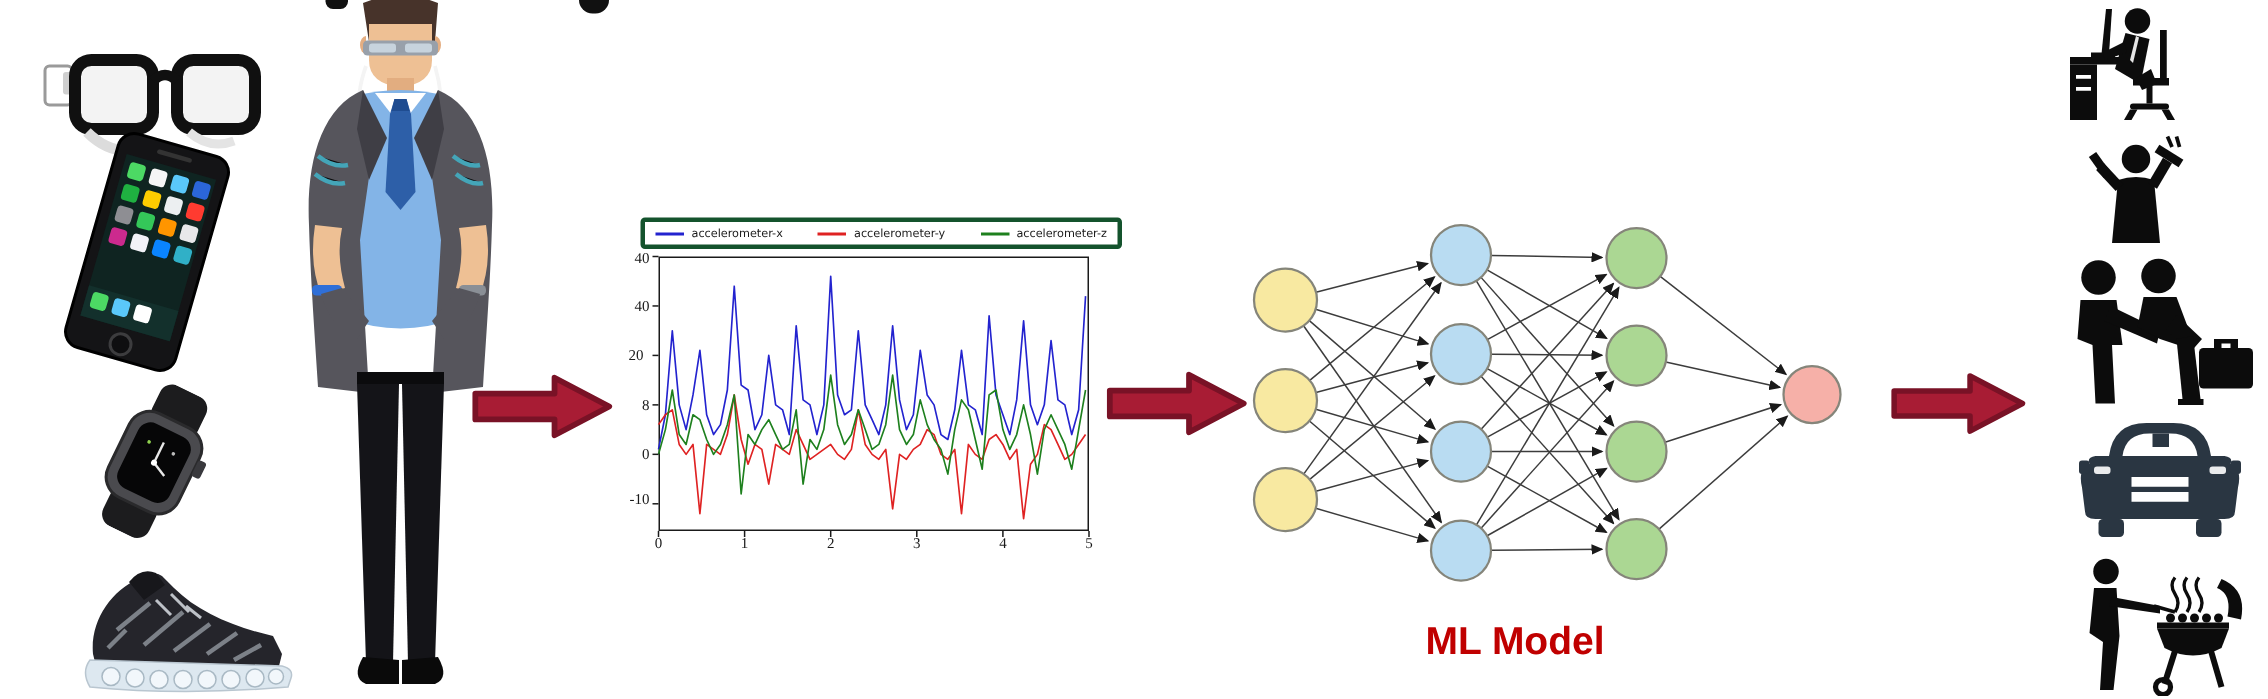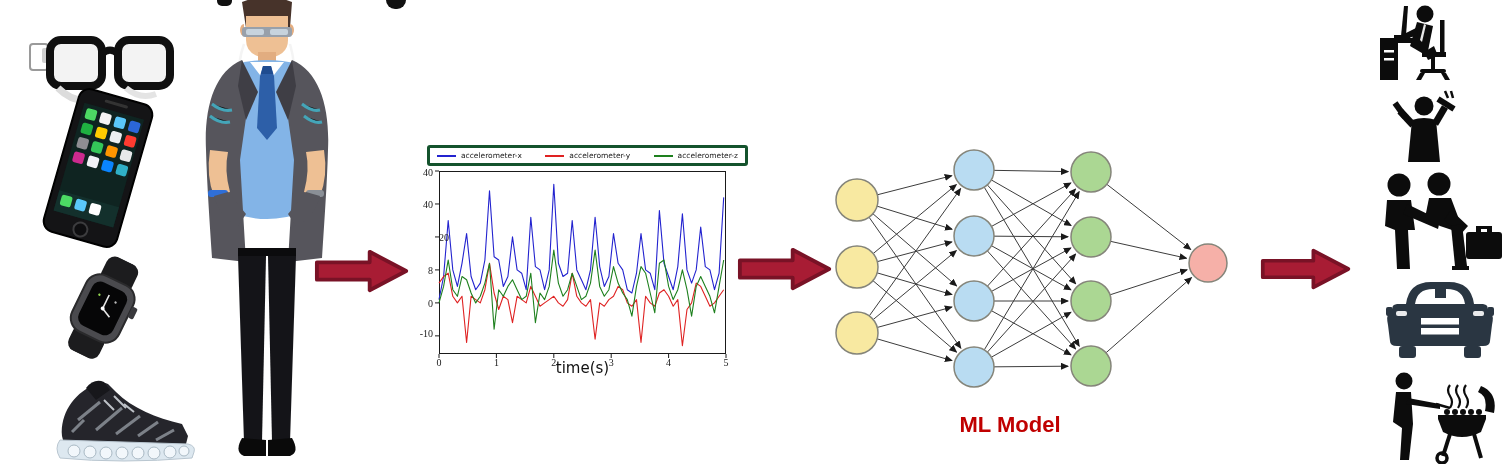--- a/index.html
+++ b/index.html
@@ -19,21 +19,21 @@
   .legend-swatch{display:inline-block;width:19px;height:2px;}
   #plot-svg{position:absolute;left:439px;top:171px;overflow:visible;}
   .tick-label{position:absolute;font-family:Liberation Serif, serif;font-size:10px;color:#1a1a1a;}
   .ytick{width:26px;text-align:right;}
   .xtick{width:16px;text-align:center;}
   .xlabel{position:absolute;left:439px;top:359px;width:287px;text-align:center;
           font-family:"DejaVu Sans",sans-serif;font-size:15px;color:#111;}
   
   #nn-svg{position:absolute;left:830px;top:140px;}
   .ml-label{position:absolute;left:905px;top:412px;width:210px;text-align:center;
-            font-weight:bold;font-size:22px;font-family:"Liberation Sans",sans-serif;}
+            font-weight:bold;font-size:26px;font-family:"Liberation Sans",sans-serif;}
   .icon-col svg, .wearable svg{display:block;}
 </style>
 </head>
 <body>
 
 <div class="canvas">
 
   <div class="frag frag1"></div>
   <div class="frag frag2"></div>
 
@@ -210,34 +210,33 @@
       <line x1="0" x2="0" y1="183" y2="187" stroke="#1a1a1a" stroke-width="1"></line>
       <line x1="57.400000000000006" x2="57.400000000000006" y1="183" y2="187" stroke="#1a1a1a" stroke-width="1"></line>
       <line x1="114.80000000000001" x2="114.80000000000001" y1="183" y2="187" stroke="#1a1a1a" stroke-width="1"></line>
       <line x1="172.2" x2="172.2" y1="183" y2="187" stroke="#1a1a1a" stroke-width="1"></line>
       <line x1="229.60000000000002" x2="229.60000000000002" y1="183" y2="187" stroke="#1a1a1a" stroke-width="1"></line>
       <line x1="287" x2="287" y1="183" y2="187" stroke="#1a1a1a" stroke-width="1"></line>
     </svg>
   <div id="yticks">
       <span class="tick-label ytick" style="left: 407px; top: 166.5px;">40</span>
       <span class="tick-label ytick" style="left: 407px; top: 199.473px;">40</span>
-      <span class="tick-label ytick" style="left: 423px; top: 232.446px;">20</span>
+      <span class="tick-label ytick" style="left: 403px; top: 232.446px;">20</span>
       <span class="tick-label ytick" style="left: 407px; top: 265.419px;">8</span>
       <span class="tick-label ytick" style="left: 407px; top: 298.392px;">0</span>
       <span class="tick-label ytick" style="left: 407px; top: 328px;">-10</span>
     </div>
   <div id="xticks">
       <span class="tick-label xtick" style="left: 431px; top: 357px;">0</span>
       <span class="tick-label xtick" style="left: 488.4px; top: 357px;">1</span>
       <span class="tick-label xtick" style="left: 545.8px; top: 357px;">2</span>
       <span class="tick-label xtick" style="left: 603.2px; top: 357px;">3</span>
       <span class="tick-label xtick" style="left: 660.6px; top: 357px;">4</span>
       <span class="tick-label xtick" style="left: 718px; top: 357px;">5</span>
     </div>
-  <div class="xlabel">time(s)</div>
 
   <svg id="nn-svg" width="400" height="250">
     <defs>
       <marker id="arr" markerWidth="8" markerHeight="7" refX="7" refY="3.5" orient="auto">
         <path d="M0,0 L8,3.5 L0,7 z" fill="#1a1a1a"></path>
       </marker>
     </defs>
     <g id="nn-edges">
         <line x1="47.34194118692494" y1="54.78411764437822" x2="121.72073108098697" y2="35.71263305615719" stroke="#3c3c3c" stroke-width="1" marker-end="url(#arr)"></line>
         <line x1="47.07135918316095" y1="66.17580282558798" x2="122.01708279939515" y2="89.23602547673697" stroke="#3c3c3c" stroke-width="1" marker-end="url(#arr)"></line>

